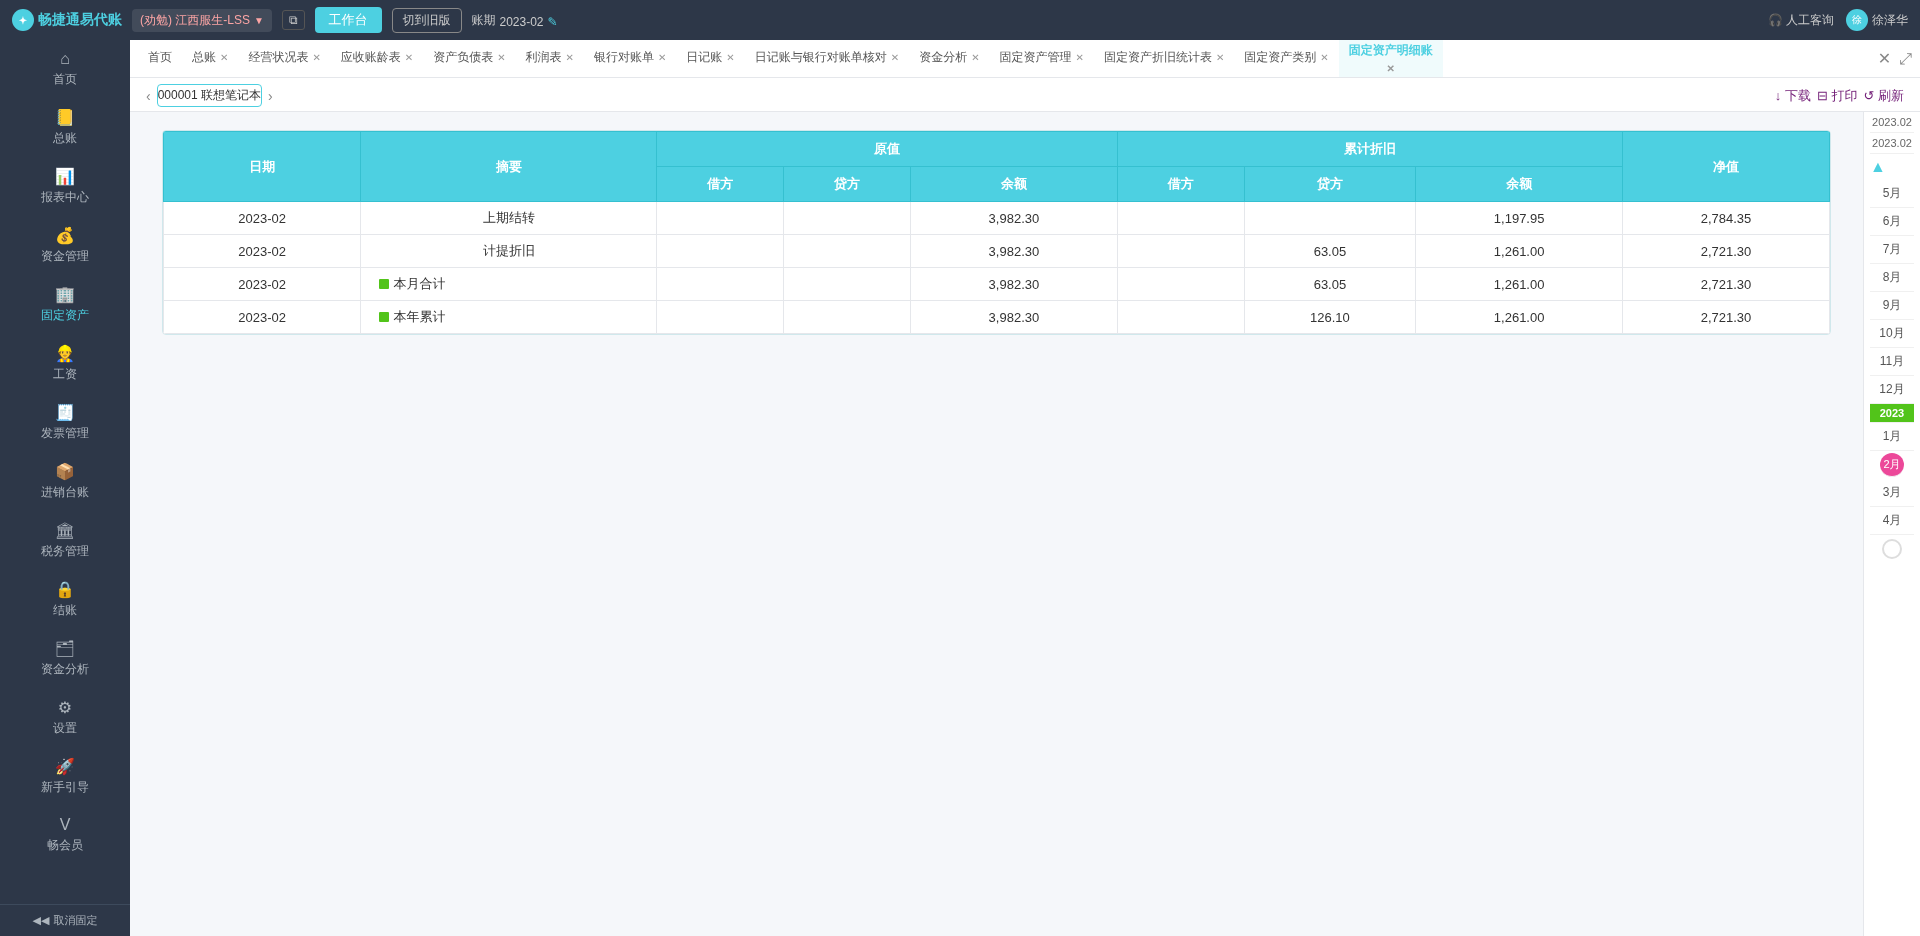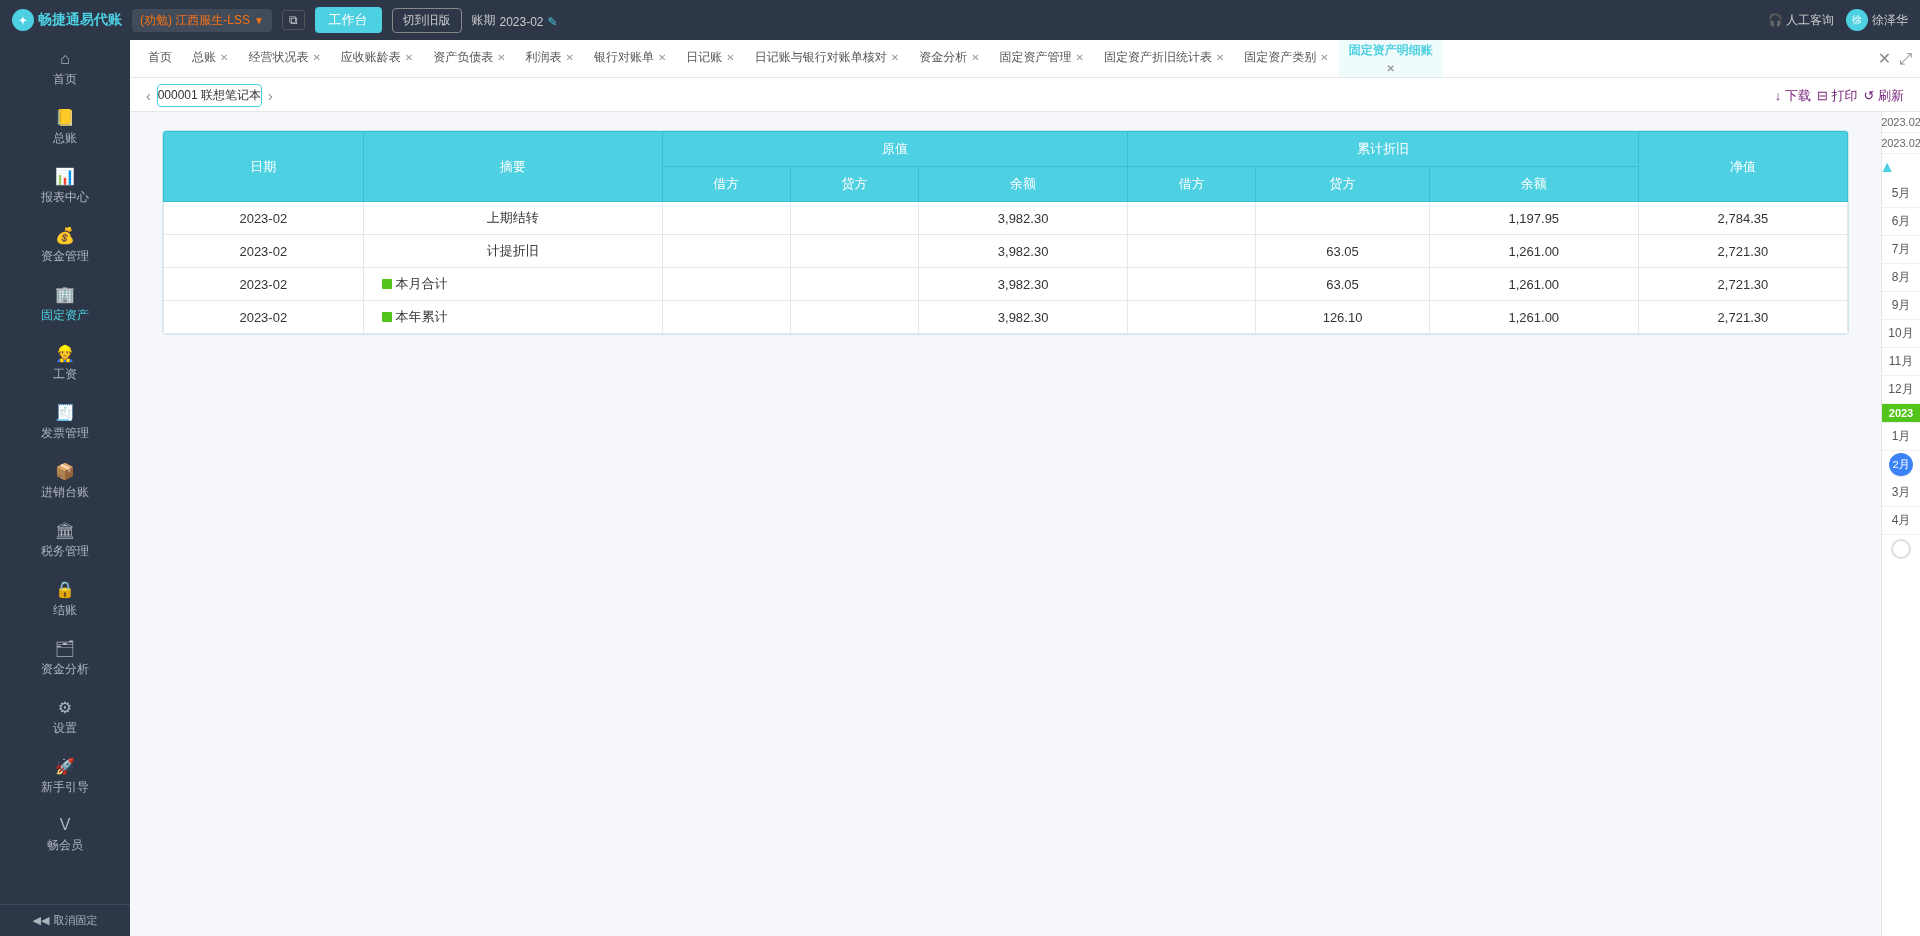--- a/index.html
+++ b/index.html
@@ -10,21 +10,21 @@
     .top-bar { display: flex; align-items: center; background: #2d3748; height: 40px; padding: 0 12px; gap: 10px; flex-shrink: 0; }
     .main-area { display: flex; flex: 1; overflow: hidden; }
     .sidebar { width: 130px; background: #2d3748; display: flex; flex-direction: column; flex-shrink: 0; }
     .content-area { flex: 1; display: flex; flex-direction: column; overflow: hidden; }
     .tab-bar { background: #fff; border-bottom: 1px solid #e5e7eb; display: flex; align-items: center; height: 38px; padding: 0 8px; gap: 0; overflow-x: auto; flex-shrink: 0; }
     .page-content { flex: 1; display: flex; overflow: hidden; position: relative; }
 
     
     .top-logo { color: #4dd0e1; font-size: 14px; font-weight: bold; display: flex; align-items: center; gap: 4px; }
     .top-logo-icon { width: 22px; height: 22px; background: #4dd0e1; border-radius: 50%; display: flex; align-items: center; justify-content: center; color: #fff; font-size: 10px; }
-    .company-selector { display: flex; align-items: center; background: rgba(255,255,255,0.1); border-radius: 4px; padding: 3px 8px; color: #f97316; font-size: 12px; gap: 4px; cursor: pointer; }
+    .company-selector { display: flex; align-items: center; background: rgba(255,255,255,0.1); border-radius: 4px; padding: 3px 8px; color: #fca5a5; font-size: 12px; gap: 4px; cursor: pointer; }
     .company-selector .arrow { font-size: 10px; }
     .copy-btn { background: none; border: 1px solid #555; border-radius: 3px; color: #ccc; padding: 2px 6px; cursor: pointer; font-size: 12px; }
     .workbench-btn { background: #4dd0e1; border: none; border-radius: 4px; color: #fff; padding: 4px 14px; cursor: pointer; font-size: 13px; }
     .old-version-btn { background: none; border: 1px solid #888; border-radius: 4px; color: #ccc; padding: 3px 10px; cursor: pointer; font-size: 12px; }
     .period-info { color: #ccc; font-size: 12px; display: flex; align-items: flex-end; gap: 4px; }
     .period-edit-icon { color: #4dd0e1; cursor: pointer; }
     .top-right { margin-left: auto; display: flex; align-items: center; gap: 12px; color: #ccc; font-size: 12px; }
     .help-btn { display: flex; align-items: center; gap: 3px; cursor: pointer; color: #ccc; }
     .user-info { display: flex; align-items: center; gap: 4px; cursor: pointer; }
     .avatar { width: 22px; height: 22px; background: #4dd0e1; border-radius: 50%; display: flex; align-items: center; justify-content: center; color: #fff; font-size: 10px; }
@@ -44,30 +44,30 @@
     
     .inner-content { flex: 1; padding: 10px 16px; overflow-y: auto; background: #f5f7fa; }
     .breadcrumb-bar { display: flex; align-items: center; gap: 6px; padding: 6px 16px 4px; background: #fff; border-bottom: 1px solid #e5e7eb; font-size: 13px; }
     .breadcrumb-btn { background: none; border: none; color: #888; cursor: pointer; font-size: 14px; }
     .breadcrumb-label { background: #fff; border: 1px solid #4dd0e1; border-radius: 4px; padding: 2px 0; color: #333; font-size: 12px; }
     .action-btn { display: flex; align-items: center; gap: 3px; color: #701a75; font-size: 13px; cursor: pointer; background: none; border: none; }
 
     
     .table-container { margin: 8px 16px; border: 1px solid #d0e8ec; border-radius: 4px; overflow: auto; }
     table { width: 100%; border-collapse: collapse; background: #fff; }
-    thead tr th { background: #4dd0e1; color: #fff; text-align: center; padding: 8px 6px; font-size: 13px; font-weight: normal; border: 1px solid #35c0d0; }
+    thead tr th { background: #4dd0e1; color: #fff; text-align: center; padding: 8px 6px; font-size: 13px; font-weight: bold; border: 1px solid #35c0d0; }
     tbody tr td { text-align: center; padding: 7px 6px; font-size: 13px; border: 1px solid #e5e7eb; color: #333; }
     .label-cell { display: flex; align-items: center; gap: 4px; justify-content: flex-start; padding-left: 12px; }
     .green-square { width: 10px; height: 10px; background: #52c41a; border-radius: 1px; display: inline-block; flex-shrink: 0; }
 
     
-    .right-panel { width: 39px; background: #fff; border-left: 1px solid #e5e7eb; display: flex; flex-direction: column; align-items: center; overflow-y: auto; }
+    .right-panel { width: 57px; background: #fff; border-left: 1px solid #e5e7eb; display: flex; flex-direction: column; align-items: center; overflow-y: auto; }
     .right-panel-item { width: 100%; text-align: center; padding: 5px 2px; font-size: 12px; color: #555; cursor: pointer; border-bottom: 1px solid #f0f0f0; }
     .right-panel-item.year-label { background: #52c41a; color: #fff; font-weight: bold; font-size: 11px; padding: 3px 2px; }
-    .right-panel-item.active-month { background: #3b82f6; color: #fff; border-radius: 50%; width: 24px; height: 24px; display: flex; align-items: center; justify-content: center; margin: 2px auto; font-size: 11px; padding: 0; font-family: Liberation Mono, monospace; }
+    .right-panel-item.active-month { background: #ec4899; color: #fff; border-radius: 50%; width: 24px; height: 24px; display: flex; align-items: center; justify-content: center; margin: 2px auto; font-size: 11px; padding: 0; }
     .right-panel-period { font-size: 11px; color: #666; padding: 4px 2px; text-align: center; border-bottom: 1px solid #f0f0f0; }
     .right-panel-up-btn { color: #4dd0e1; font-size: 16px; cursor: pointer; padding: 4px 0; }
     .right-panel-circle { width: 20px; height: 20px; border: 2px solid #ddd; border-radius: 50%; margin: 4px auto; cursor: pointer; }
   </style>
 </head>
 <body>
 
 <div class="app-wrapper">
 
   <div class="top-bar">

